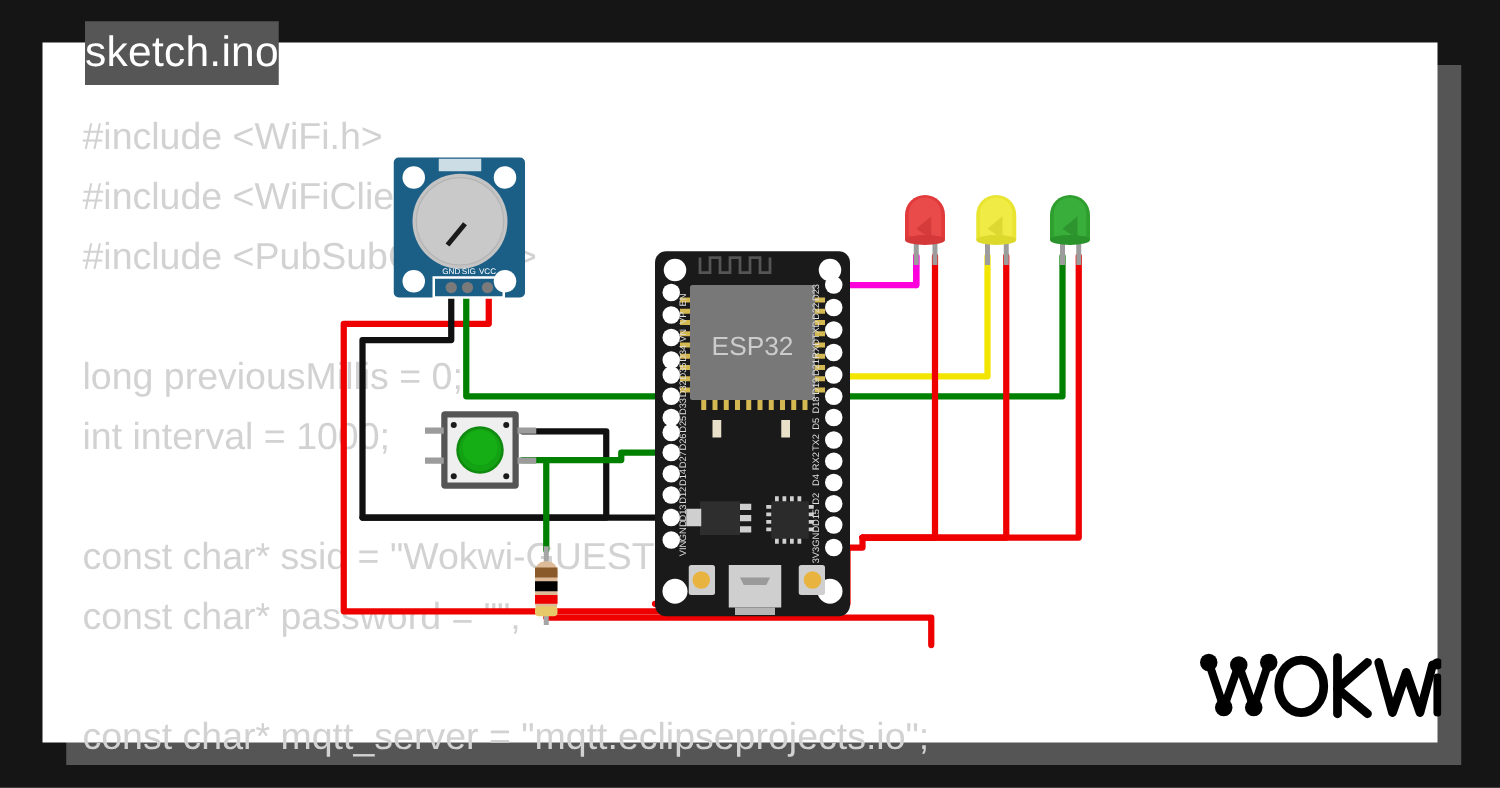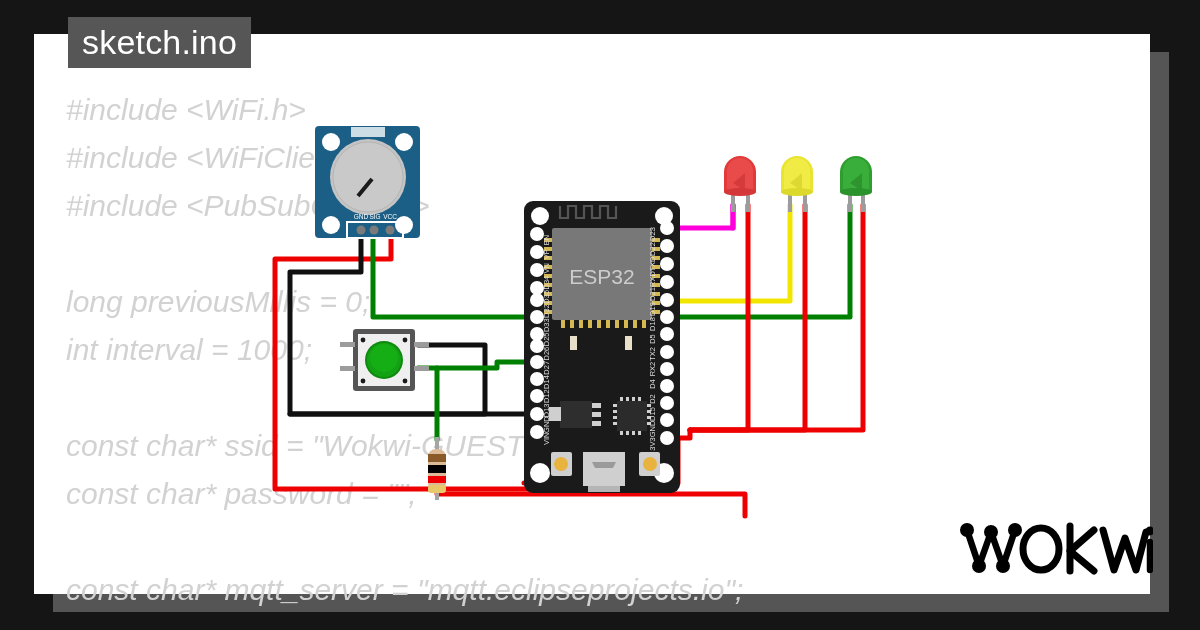--- a/index.html
+++ b/index.html
@@ -21,39 +21,39 @@
   .canvas {
     position: absolute; left: 34px; top: 34px;
     width: 1116px; height: 560px;
     background: #ffffff;
     overflow: hidden;
   }
 
   
   .file-tab {
     position: absolute; left: 68px; top: 17px;
-    height: 51px; padding: 0 14px;
+    height: 51px; padding: 0 0;
     display: flex; align-items: center;
     background: #565656;
     color: #ffffff;
     font-size: 34px;
     letter-spacing: .2px;
     z-index: 40;
   }
 
   
   .code {
     position: absolute; left: 66px; top: 86px;
     color: #d2d2d2;
     font-size: 30px;
     line-height: 48px;
     white-space: pre;
     z-index: 5;
   }
-  .code div { height: 48px; font-style: italic; }
+  .code div { height: 48px; }
 
   
   .diagram { position: absolute; left: 0; top: 0; width: 1200px; height: 630px; z-index: 20; }
 
   
   .wokwi-logo { position: absolute; left: 957px; top: 518px; z-index: 30; }
 </style>
 </head>
 <body>
 

